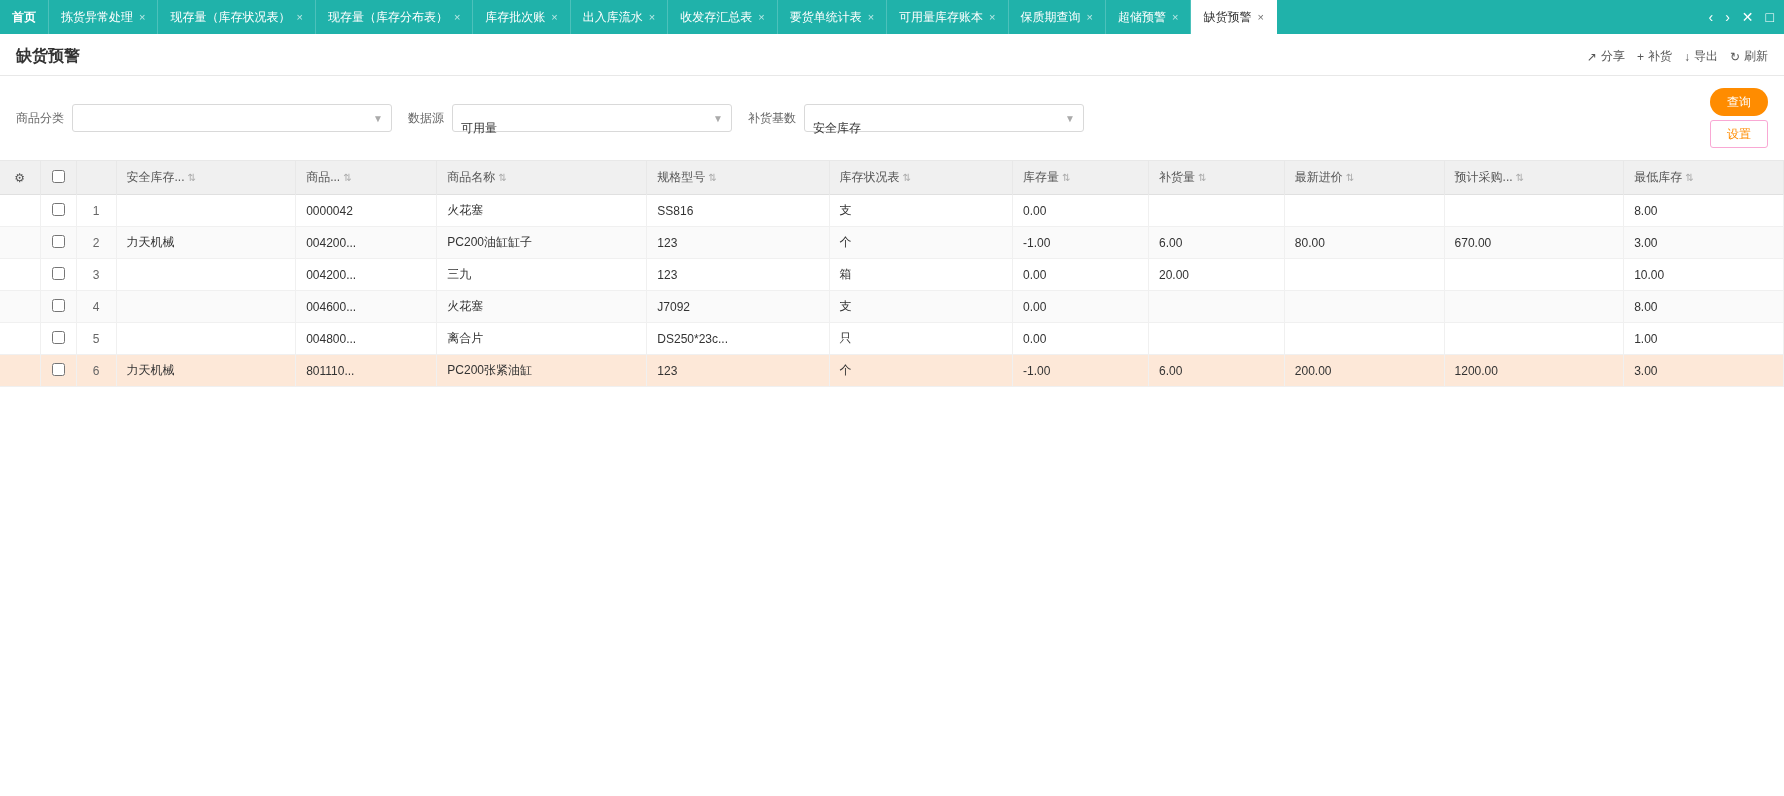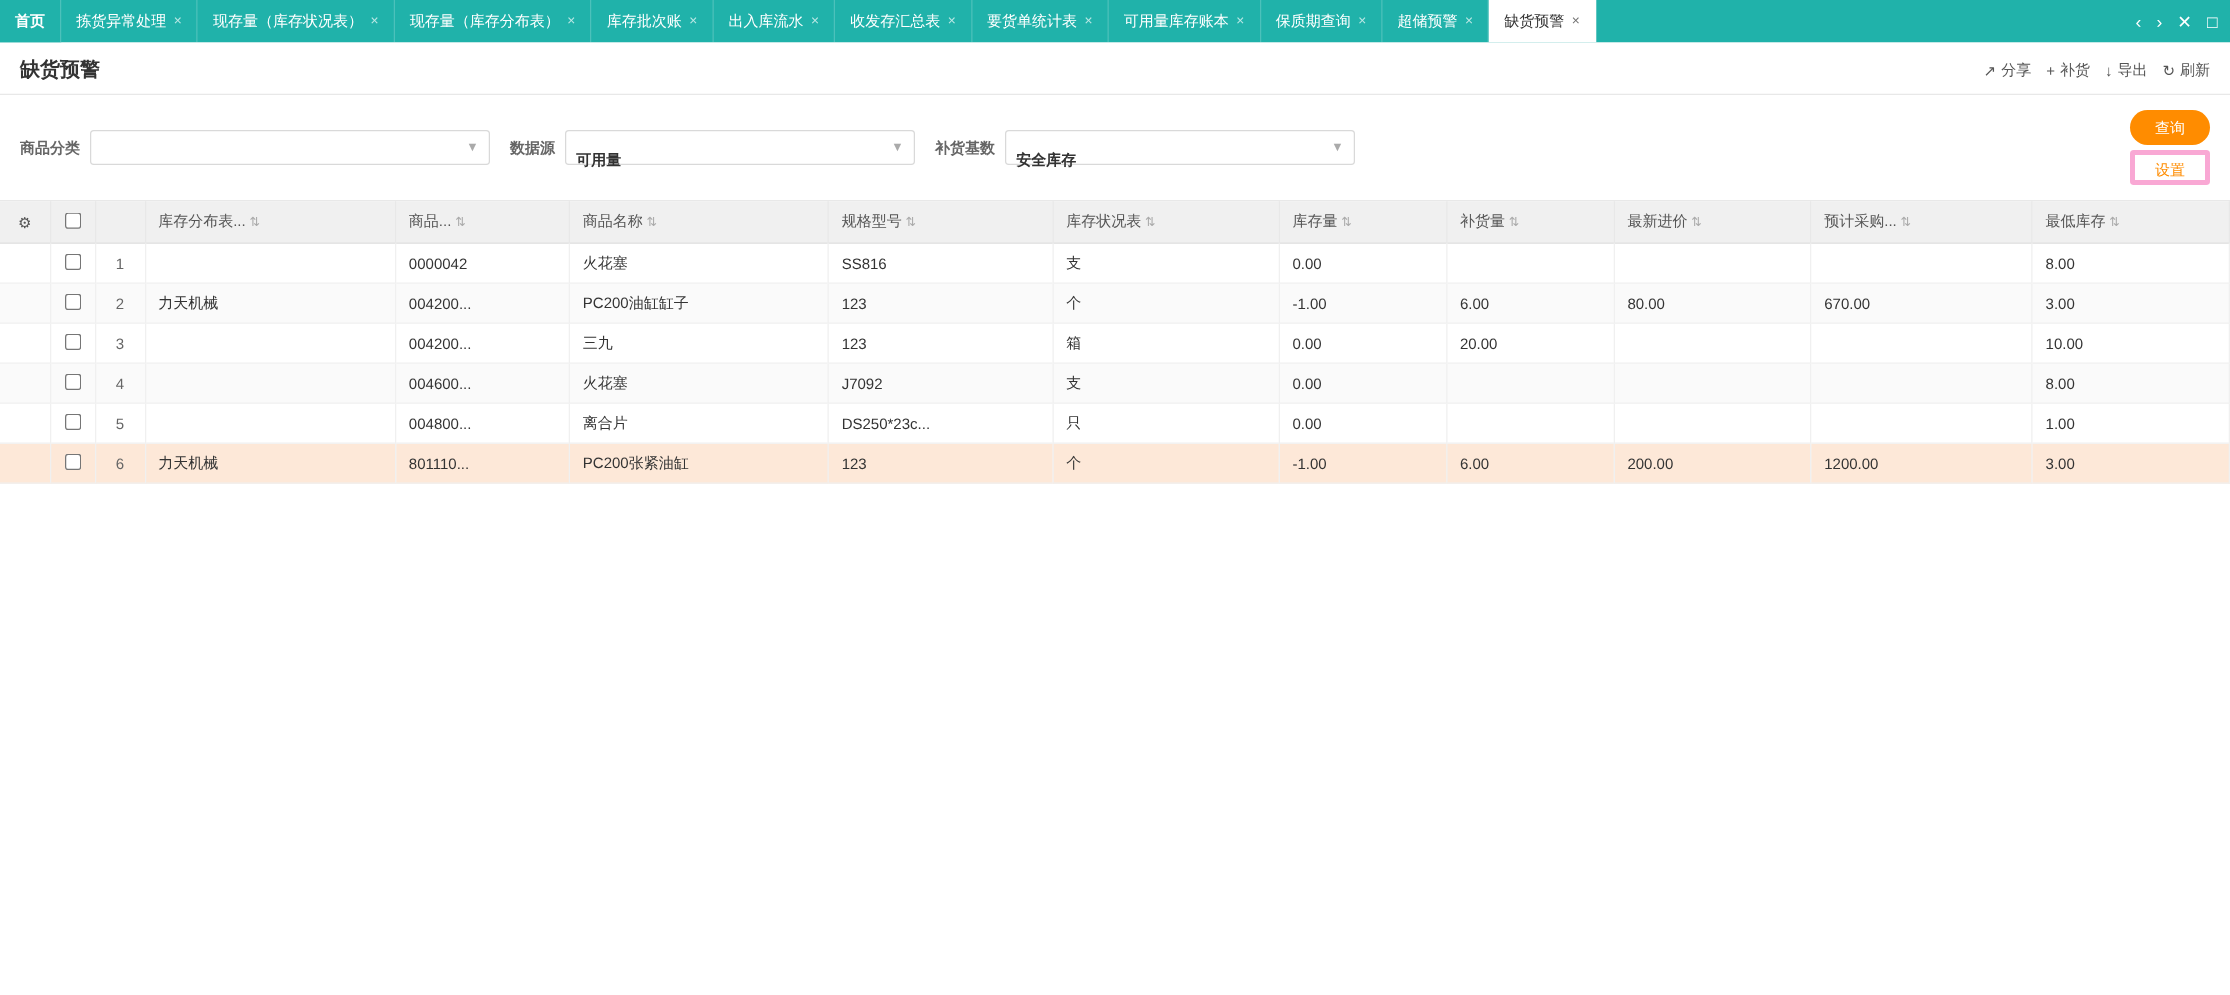--- a/index.html
+++ b/index.html
@@ -98,21 +98,20 @@
       display: flex;
       align-items: center;
       padding: 12px 16px;
       gap: 16px;
       border-bottom: 1px solid #e8e8e8;
     }
     .filter-group {
       display: flex;
       align-items: center;
       gap: 8px;
-      font-weight: bold;
     }
     .filter-label {
       color: #666;
       white-space: nowrap;
       font-size: 12px;
     }
     .filter-select {
       display: flex;
       align-items: center;
       border: 1px solid #d9d9d9;
@@ -146,21 +145,21 @@
       border: none;
       border-radius: 14px;
       padding: 5px 16px;
       cursor: pointer;
       font-size: 12px;
       height: 28px;
     }
     .btn-settings {
       background: #fff;
       color: #ff8c00;
-      border: 4px solid #f9a8d4;
+      border: 1px solid #f9a8d4;
       border-radius: 3px;
       padding: 4px 16px;
       cursor: pointer;
       font-size: 12px;
       height: 28px;
     }
 
     
     .table-container {
       padding: 0;
@@ -307,21 +306,21 @@
         <tr>
           <th class="gear-cell">
             <span>⚙</span>
           </th>
           <th class="checkbox-cell">
             <input type="checkbox" style="">
           </th>
           <th style="width:40px;text-align:center;"></th>
           <th>
             <div class="th-content">
-              <span>库存分布表...</span>
+              <span>安全库存...</span>
               <span class="sort-icon">⇅</span>
             </div>
           </th>
           <th>
             <div class="th-content">
               <span>商品...</span>
               <span class="sort-icon">⇅</span>
             </div>
           </th>
           <th>

